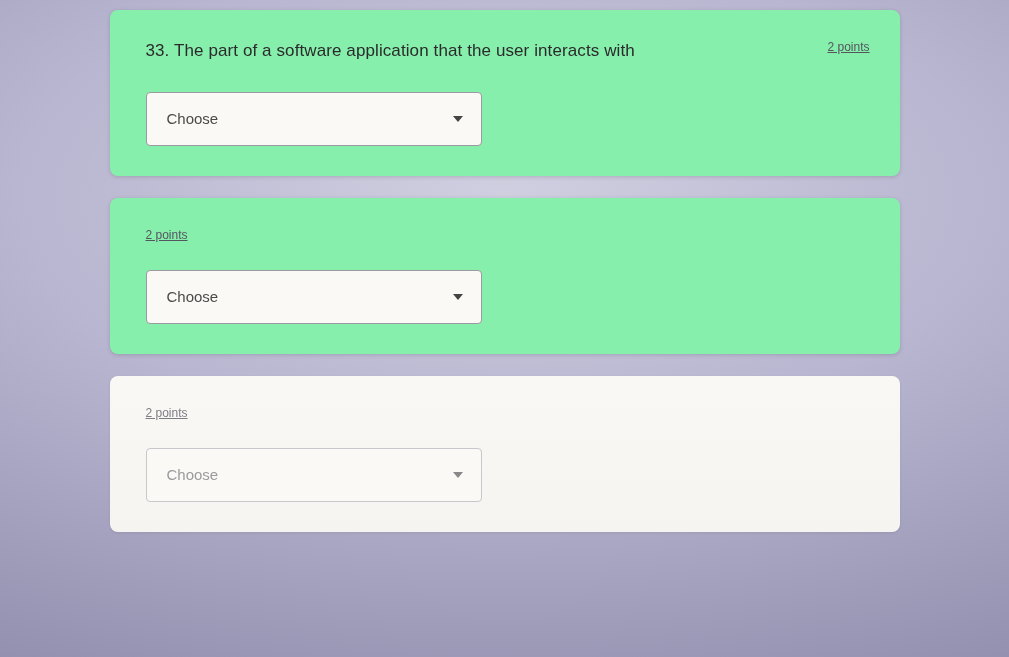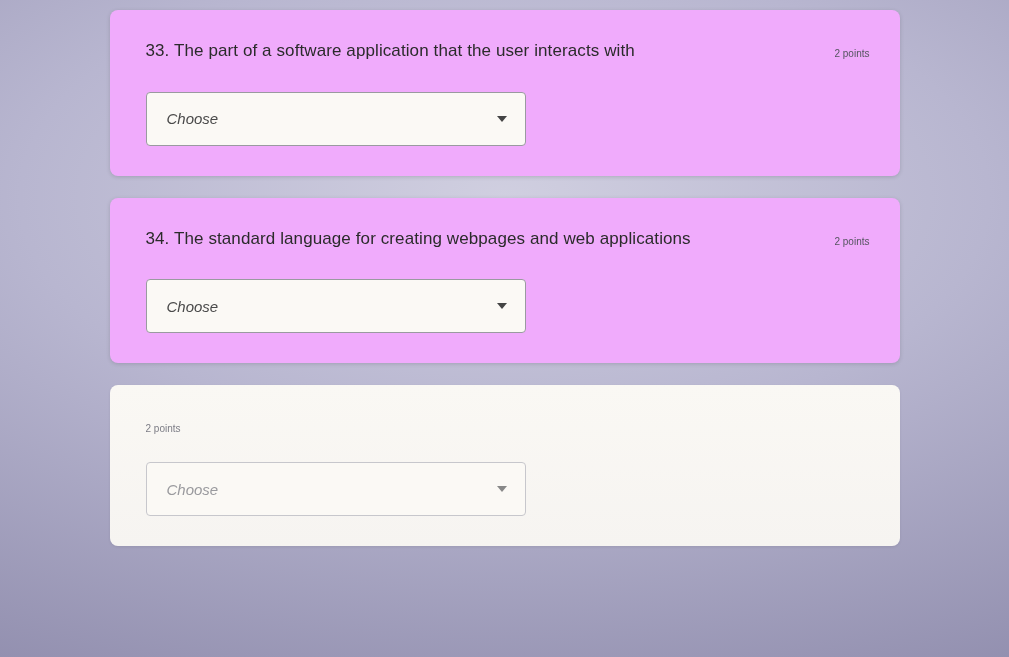--- a/index.html
+++ b/index.html
@@ -10,59 +10,59 @@
     min-height: 657px;
     width: 1009px;
     padding: 10px 0 0 0;
     overflow: hidden;
   }
   .container {
     width: 790px;
     margin: 0 auto;
   }
   .card {
-    background: #f0abfc;
+    background: #86efac;
     border-radius: 8px;
     padding: 28px 30px 30px 36px;
     margin-bottom: 22px;
     box-shadow: 0 1px 4px rgba(0,0,0,0.15);
   }
   .q-header {
     display: flex;
     justify-content: space-between;
     align-items: flex-start;
     gap: 24px;
   }
   .q-text {
     font-size: 17px;
     font-weight: 500;
     color: #2b2b2b;
     line-height: 1.5;
     flex: 1;
     letter-spacing: 0.1px;
   }
   .q-points {
-    font-size: 10px;
+    font-size: 12px;
     color: #555560;
     white-space: nowrap;
-    margin-top: 10px;
+    margin-top: 2px;
+    text-decoration: underline;
   }
   .dropdown {
     margin-top: 28px;
-    width: 380px;
+    width: 336px;
     height: 54px;
     border: 1px solid #9a9aa0;
     border-radius: 4px;
     background: #fbf9f5;
     display: flex;
     align-items: center;
     justify-content: space-between;
     padding: 0 18px 0 20px;
     cursor: pointer;
-    font-style: italic;
   }
   .dropdown-label {
     font-size: 15px;
     color: #4a4a4a;
     font-weight: 500;
   }
   .caret {
     display: inline-block;
   }
   .caret svg { display: block; }
@@ -94,24 +94,20 @@
       <span class="caret">
         <svg width="10" height="6" viewBox="0 0 10 6">
             <path d="M0 0 L5 6 L10 0 Z" fill="#444"></path>
           </svg>
       </span>
     </div>
   </div>
 
   <div class="card">
     <div class="q-header">
-      <div class="q-text">
-        <span>34.</span>
-        <span>The standard language for creating webpages and web applications</span>
-      </div>
       <div class="q-points">2 points</div>
     </div>
     <div class="dropdown">
       <span class="dropdown-label">Choose</span>
       <span class="caret">
         <svg width="10" height="6" viewBox="0 0 10 6">
             <path d="M0 0 L5 6 L10 0 Z" fill="#444"></path>
           </svg>
       </span>
     </div>

